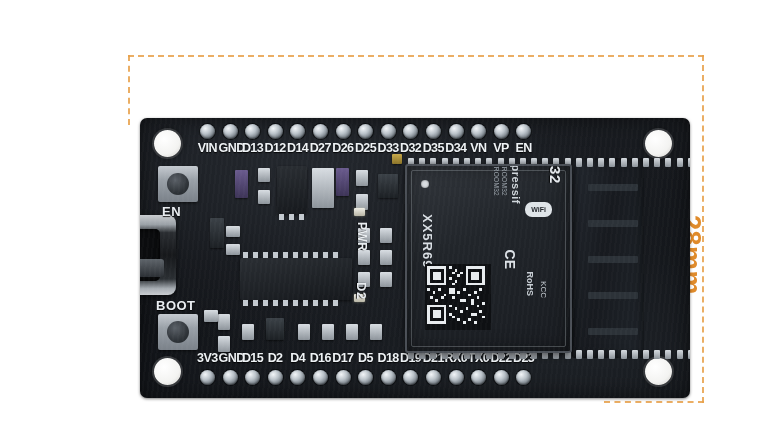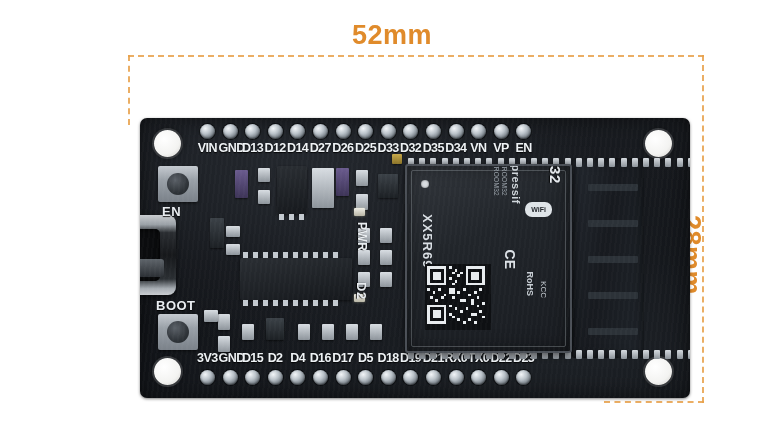--- a/index.html
+++ b/index.html
@@ -230,21 +230,20 @@
 </head>
 <body>
 
 <div id="stage">
 
   <div class="guide guide-h" style="left:128px;top:55px;width:576px;"></div>
   <div class="guide guide-v" style="left:128px;top:55px;height:70px;"></div>
   <div class="guide guide-v" style="left:702px;top:55px;height:348px;"></div>
   <div class="guide guide-h" style="left:604px;top:401px;width:100px;"></div>
 
-  <div class="dim-label nosel" id="dim-top">52mm</div>
   <div class="dim-label nosel" id="dim-right">28mm</div>
 
   <div id="board">
 
     <div class="hole" id="hole-tl"></div>
     <div class="hole" id="hole-tr"></div>
     <div class="hole" id="hole-bl"></div>
     <div class="hole" id="hole-br"></div>
 
     <div class="pad-row" id="pads-top">

